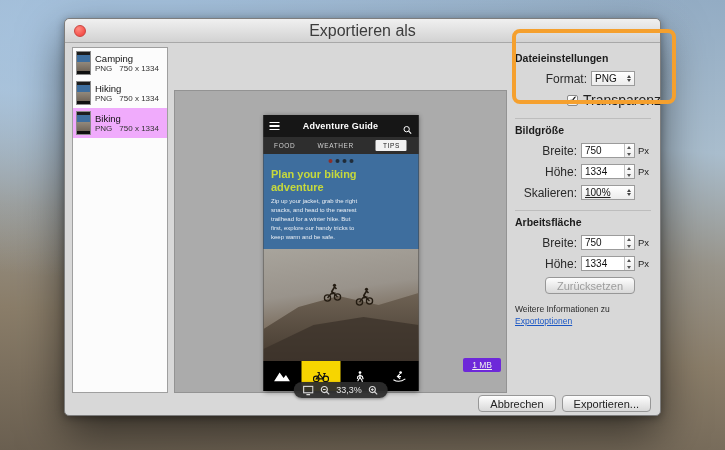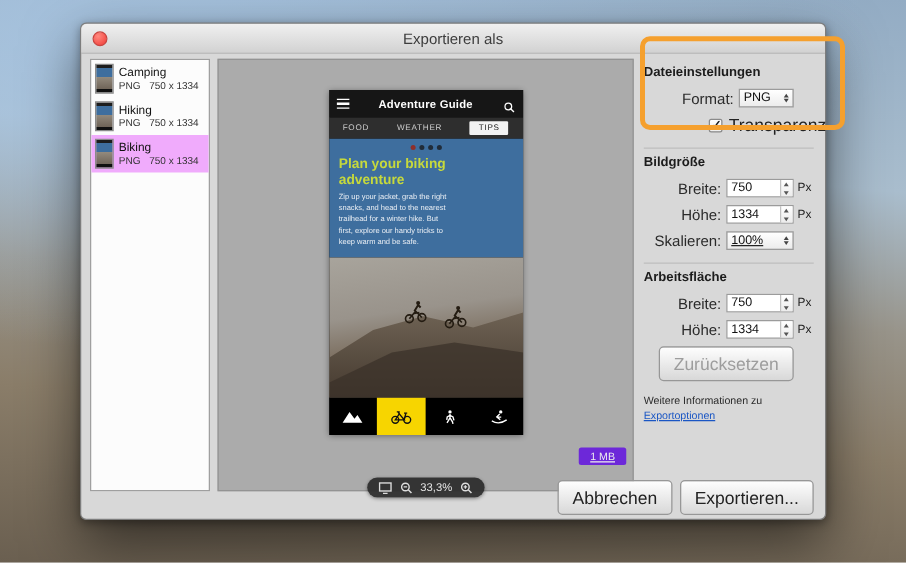--- a/index.html
+++ b/index.html
@@ -12,38 +12,38 @@
       linear-gradient(185deg, #93acc4 0%, #a9bdcd 30%, #98948a 52%, #8a7d69 72%, #6a5f50 100%);
   }
 
   
   .window { position:absolute; left:64px; top:18px; width:597px; height:398px;
     background:#d8d8d8; border:1px solid #7d7d7d; border-radius:5px;
     box-shadow:0 18px 45px rgba(0,0,0,.55), 0 2px 8px rgba(0,0,0,.35); }
   .titlebar { height:24px; border-radius:5px 5px 0 0;
     background:linear-gradient(#f0f0f0,#d2d2d2); border-bottom:1px solid #a8a8a8;
     display:flex; align-items:center; justify-content:center; position:relative; }
-  .title { font-size:12px; color:#3c3c3c; }
+  .title { font-size:16px; color:#3c3c3c; }
   .traffic-red { position:absolute; left:9px; top:6px; width:12px; height:12px; border-radius:50%;
     background:radial-gradient(circle at 35% 30%, #ff8a80, #f5504a 72%); border:1px solid #c94540; }
 
   .content { position:absolute; top:28px; left:7px; right:7px; bottom:22px; display:flex; gap:6px; }
 
   
   .sidebar { width:96px; background:#fcfcfc; border:1px solid #9f9f9f; overflow:hidden; }
   .sb-item { display:flex; gap:4px; padding:3px 3px; align-items:center; cursor:default; }
   .sb-item.selected { background:#f0abfc; }
   .thumb { width:15px; height:24px; border:1px solid #8a8a8a; flex:none;
     background:linear-gradient(180deg,#1d1d1d 0%,#1d1d1d 12%,#3e6e9e 12%,#3e6e9e 44%,#938a7d 44%,#6f6458 88%,#101010 88%); }
   .sb-text { min-width:0; }
   .sb-name { font-size:9.5px; color:#111; display:block; line-height:1.2; }
   .sb-meta { font-size:8px; color:#333; display:flex; gap:7px; line-height:1.2; }
 
   
-  .previewArea { flex:1; background:#ababab; border:1px solid #939393; position:relative; }
+  .previewArea { flex:1; background:#ababab; border:1px solid #939393; position:relative;margin-top:43px; }
 
   .phone { position:absolute; left:50%; transform:translateX(-50%); top:24px; width:155px; height:276px;
     box-shadow:0 1px 5px rgba(0,0,0,.45); background:#000; }
   .ph-header { height:22px; background:#161616; display:flex; align-items:center; padding:0 6px; gap:4px; }
   .hamburger { display:flex; flex-direction:column; gap:2px; width:10px; flex:none; }
   .hamburger i { height:1.5px; background:#fff; display:block; }
   .ph-title { flex:1; text-align:center; color:#fff; font-size:9px; font-weight:bold; letter-spacing:.2px; }
   .ph-search { width:10px; height:10px; flex:none; }
   .ph-tabs { height:17px; background:#2e2e2e; display:flex; align-items:center; justify-content:space-around; }
   .ph-tab { color:#cfcfcf; font-size:6.5px; letter-spacing:.6px; }
@@ -97,21 +97,21 @@
   .row.cbrow { padding-left:52px; justify-content:flex-start; }
   .checkbox { width:11px; height:11px; border:1px solid #8a8a8a; border-radius:2px;
     background:linear-gradient(#fff,#ededed); position:relative; margin-right:5px; flex:none; }
   .checkbox.checked::after { content:"✓"; position:absolute; left:1px; top:-2px; font-size:10px; font-weight:bold; color:#1a1a1a; }
   .cb-label { font-size:14px; }
   .resetRow { display:flex; justify-content:flex-end; padding-right:16px; margin-top:2px; }
   .infoText { font-size:8.5px; color:#2a2a2a; margin-top:6px; line-height:1.4; }
   .link { color:#1a56c4; text-decoration:underline; cursor:pointer; }
 
   
-  .btn { height:28px; padding:0 11px; font-size:14px; border:1px solid #979797; border-radius:4px;
+  .btn { height:17px; padding:0 11px; font-size:11px; border:1px solid #979797; border-radius:4px;
     background:linear-gradient(#fefefe,#d8d8d8); color:#222; font-family:inherit; cursor:pointer; }
   .btn.disabled { color:#9d9d9d; }
   .footerBtns { position:absolute; right:9px; bottom:3px; display:flex; gap:6px; }
 
   
   .annotation { position:absolute; left:512px; top:29px; width:164px; height:75px;
     border:4px solid #F5A02E; border-radius:8px; z-index:50; pointer-events:none; }
 </style>
 </head>
 <body>

